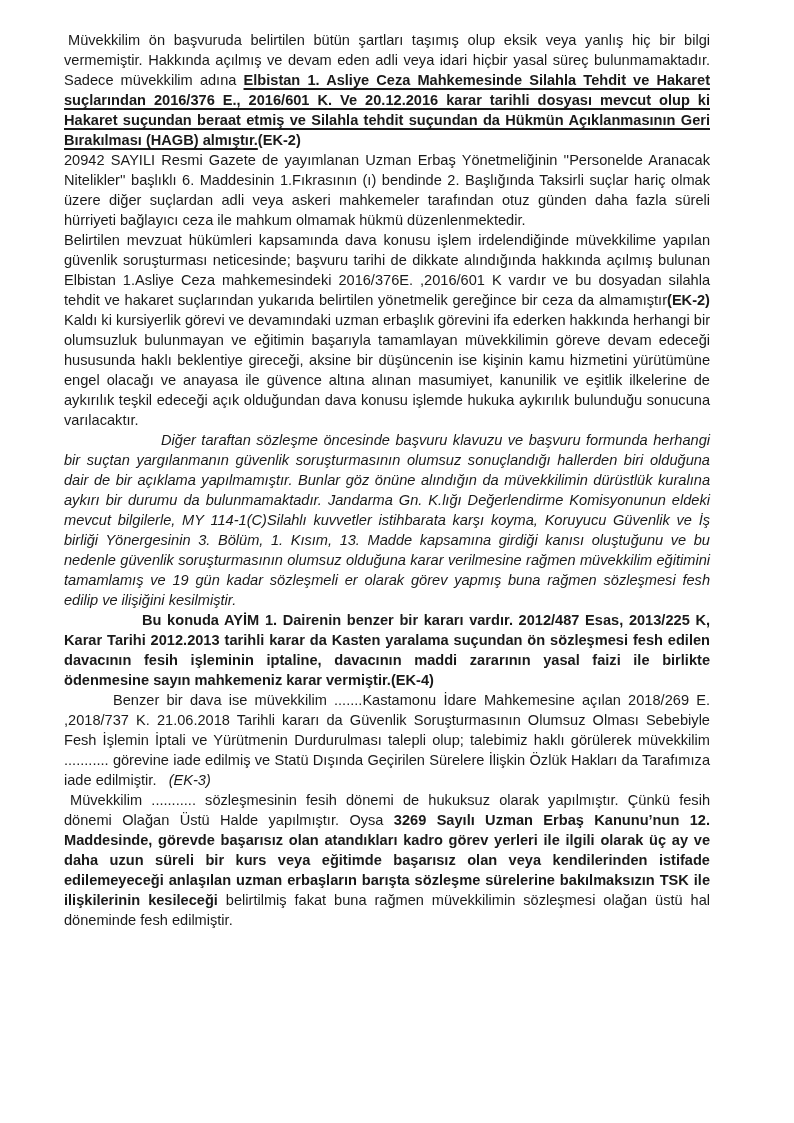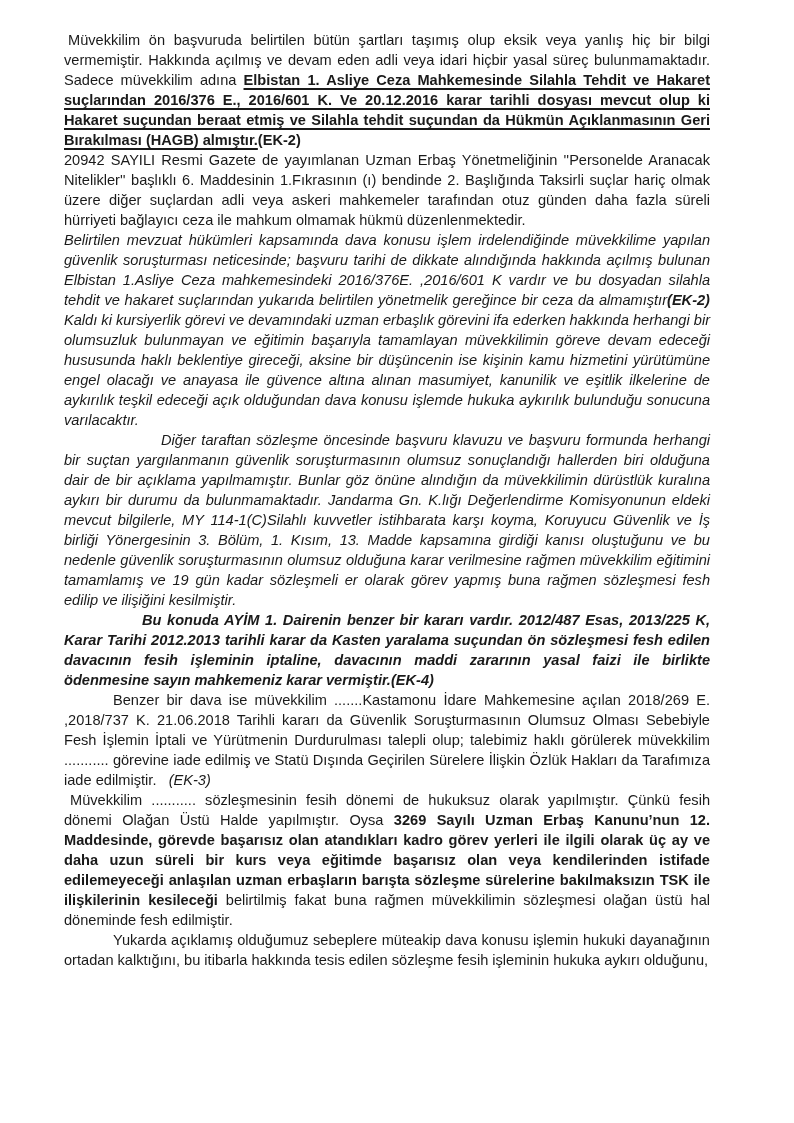--- a/index.html
+++ b/index.html
@@ -24,32 +24,31 @@
   .doc-page p {
     margin: 0;
     padding: 0;
   }
   .p-application { text-indent: 4px; }
   .p-regulation {
     margin-top: 9px;
     margin-left: 49px;
     font-weight: normal;
   }
-  .p-assessment { margin-top: 5px; font-style: italic; }
+  .p-assessment { margin-top: 5px; }
   .p-security {
     margin-top: 16px;
     text-indent: 97px;
     font-style: italic;
   }
   .p-ayim {
     margin-top: 24px;
     margin-left: 14px;
     text-indent: 78px;
     font-weight: bold;
-    font-style: italic;
   }
   .p-kastamonu {
     margin-top: 18px;
     text-indent: 49px;
   }
   .p-termination {
     margin-top: 22px;
     text-indent: 6px;
   }
   .p-conclusion {
@@ -77,15 +76,14 @@
   <p class="p-assessment"><span>Belirtilen mevzuat hükümleri kapsamında dava konusu işlem irdelendiğinde müvekkilime yapılan güvenlik soruşturması neticesinde; başvuru tarihi de dikkate alındığında hakkında açılmış bulunan Elbistan 1.Asliye Ceza mahkemesindeki 2016/376E. ,2016/601 K vardır ve bu dosyadan silahla tehdit ve hakaret suçlarından yukarıda belirtilen yönetmelik gereğince bir ceza da almamıştır</span><span class="run-bold">(EK-2)</span><span> Kaldı ki kursiyerlik görevi ve devamındaki uzman erbaşlık görevini ifa ederken hakkında herhangi bir olumsuzluk bulunmayan ve eğitimin başarıyla tamamlayan müvekkilimin göreve devam edeceği hususunda haklı beklentiye gireceği, aksine bir düşüncenin ise kişinin kamu hizmetini yürütümüne engel olacağı ve anayasa ile güvence altına alınan masumiyet, kanunilik ve eşitlik ilkelerine de aykırılık teşkil edeceği açık olduğundan dava konusu işlemde hukuka aykırılık bulunduğu sonucuna varılacaktır.</span></p>
 
   <p class="p-security"><span>Diğer taraftan sözleşme öncesinde başvuru klavuzu ve başvuru formunda herhangi bir suçtan yargılanmanın güvenlik soruşturmasının olumsuz sonuçlandığı hallerden biri olduğuna dair de bir açıklama yapılmamıştır. Bunlar göz önüne alındığın da müvekkilimin dürüstlük kuralına aykırı bir durumu da bulunmamaktadır. Jandarma Gn. K.lığı Değerlendirme Komisyonunun eldeki mevcut bilgilerle, MY 114-1(C)Silahlı kuvvetler istihbarata karşı koyma, Koruyucu Güvenlik ve İş birliği Yönergesinin 3. Bölüm, 1. Kısım, 13. Madde kapsamına girdiği kanısı oluştuğunu ve bu nedenle güvenlik soruşturmasının olumsuz olduğuna karar verilmesine rağmen müvekkilim eğitimini tamamlamış ve 19 gün kadar sözleşmeli er olarak görev yapmış buna rağmen sözleşmesi fesh edilip ve ilişiğini kesilmiştir.</span></p>
 
   <p class="p-ayim"><span>Bu konuda AYİM 1. Dairenin benzer bir kararı vardır. 2012/487 Esas, 2013/225 K, Karar Tarihi 2012.2013 tarihli karar da Kasten yaralama suçundan ön sözleşmesi fesh edilen davacının fesih işleminin iptaline, davacının maddi zararının yasal faizi ile birlikte ödenmesine sayın mahkemeniz karar vermiştir.(EK-4)</span></p>
 
   <p class="p-kastamonu"><span>Benzer bir dava ise müvekkilim .......Kastamonu İdare Mahkemesine açılan 2018/269 E. ,2018/737 K. 21.06.2018 Tarihli kararı da Güvenlik Soruşturmasının Olumsuz Olması Sebebiyle Fesh İşlemin İptali ve Yürütmenin Durdurulması talepli olup; talebimiz haklı görülerek müvekkilim ........... görevine iade edilmiş ve Statü Dışında Geçirilen Sürelere İlişkin Özlük Hakları da Tarafımıza iade edilmiştir.&nbsp;&nbsp;&nbsp;</span><span class="run-bold-italic">(EK-3)</span></p>
 
   <p class="p-termination"><span> Müvekkilim ........... sözleşmesinin fesih dönemi de hukuksuz olarak yapılmıştır. Çünkü fesih dönemi Olağan Üstü Halde yapılmıştır. Oysa </span><span class="run-bold">3269 Sayılı Uzman Erbaş Kanunu’nun 12. Maddesinde, görevde başarısız olan atandıkları kadro görev yerleri ile ilgili olarak üç ay ve daha uzun süreli bir kurs veya eğitimde başarısız olan veya kendilerinden istifade edilemeyeceği anlaşılan uzman erbaşların barışta sözleşme sürelerine bakılmaksızın TSK ile ilişkilerinin kesileceği</span><span> belirtilmiş  fakat buna rağmen müvekkilimin sözleşmesi olağan üstü hal döneminde fesh edilmiştir.</span></p>
 
-  <p class="p-conclusion"><span>Yukarda açıklamış olduğumuz sebeplere müteakip dava konusu işlemin hukuki dayanağının ortadan kalktığını, bu itibarla hakkında tesis edilen sözleşme fesih işleminin hukuka aykırı olduğunu,</span></p>
 
 </div>
 
 </body></html>

